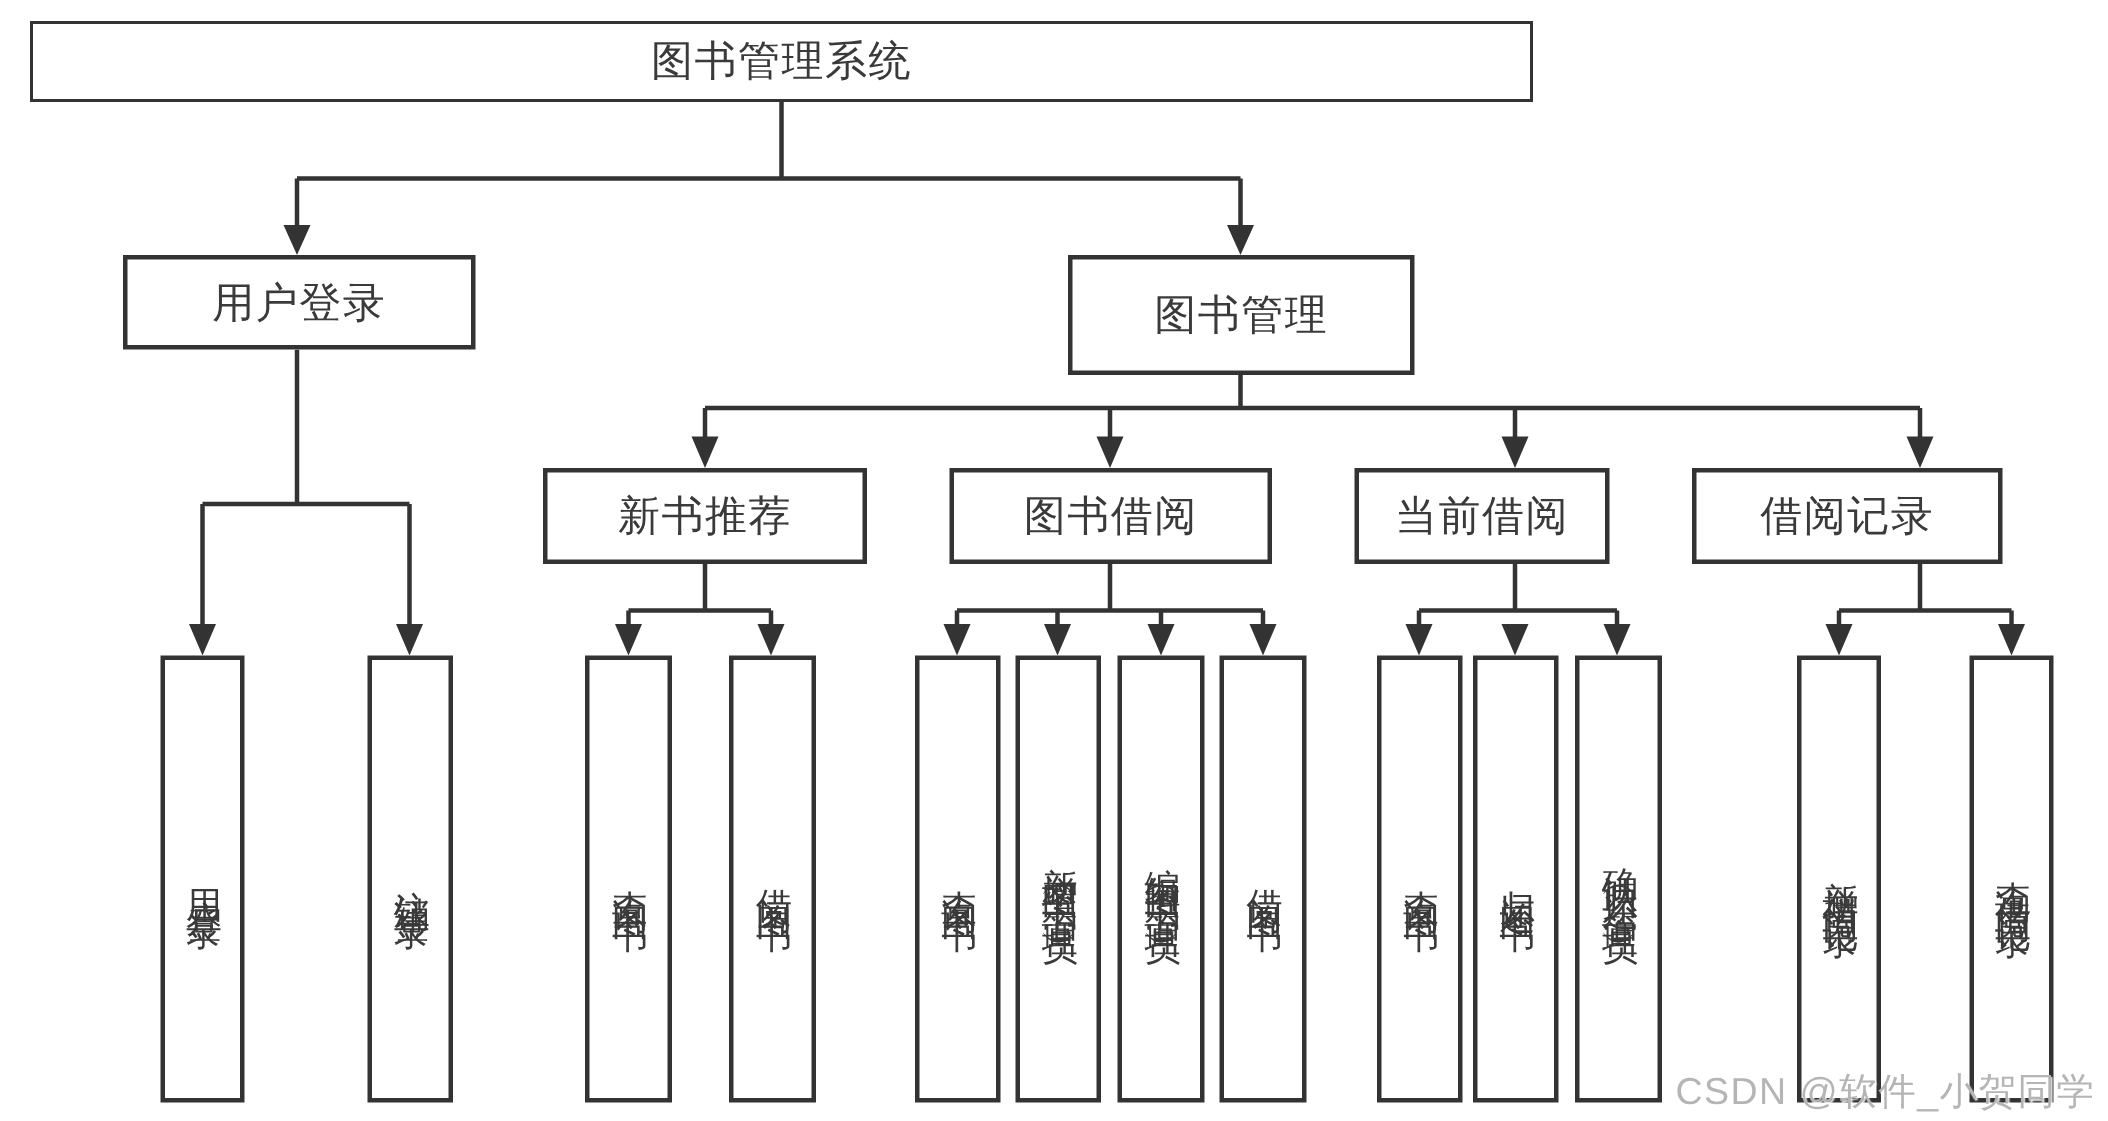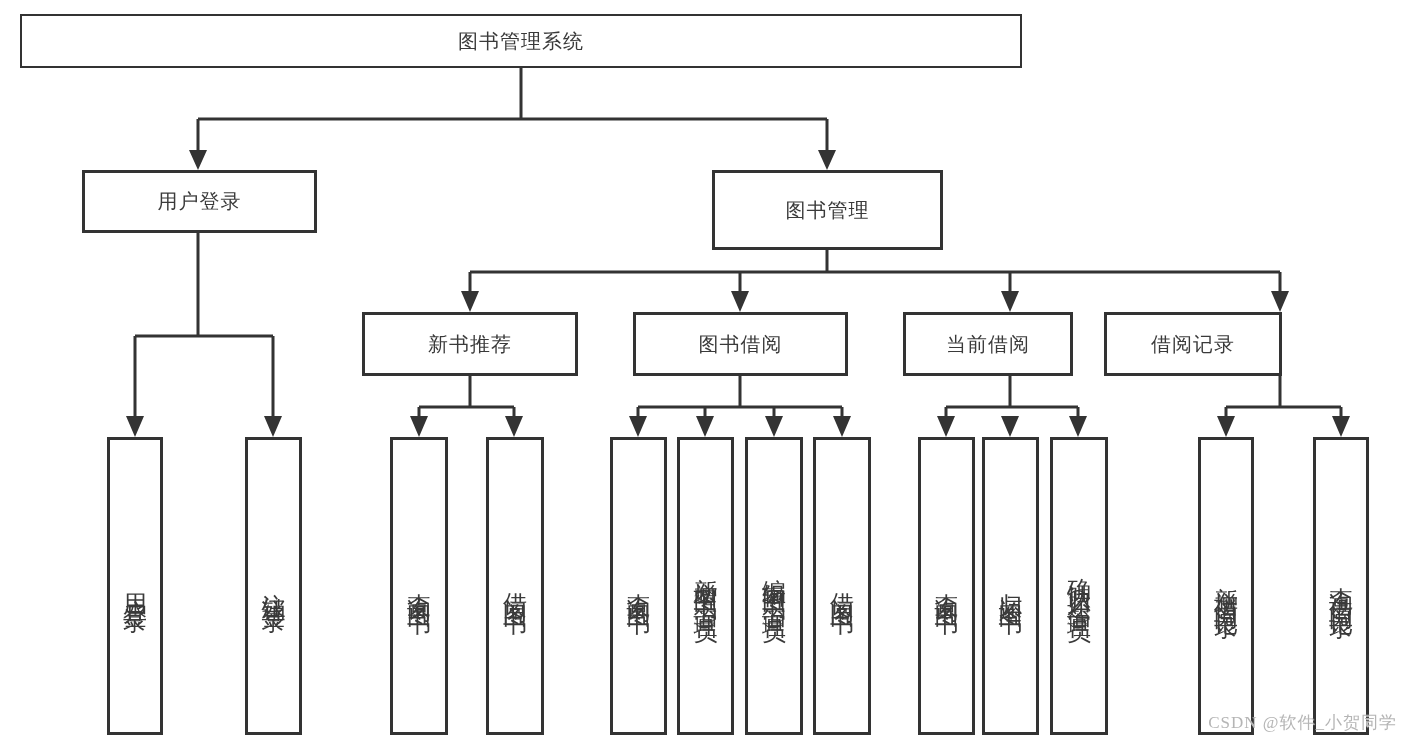--- a/index.html
+++ b/index.html
@@ -22,38 +22,37 @@
   .node {
     position: absolute;
     border: 3px solid var(--line);
     background: var(--background);
     box-sizing: border-box;
     display: flex; align-items: center; justify-content: center;
     color: var(--text);
   }
   .node.root { border-width: 2px; }
   .hnode .lbl {
-    font-size: 20px; letter-spacing: 1px; white-space: nowrap;
+    font-size: 28px; letter-spacing: 1px; white-space: nowrap;
   }
   .vnode .vtext {
     writing-mode: vertical-rl;
     text-orientation: mixed;
     font-size: 24px;
     letter-spacing: 6px;
     line-height: 1;
   }
   .watermark {
     position: absolute;
     right: 8px; top: 711px;
-    font-size: 17px;
+    font-size: 25px;
     color: var(--watermark);
     letter-spacing: 1px;
     white-space: nowrap;
     text-shadow: 1px 1px 1px rgba(255,255,255,0.9);
-    font-family: Liberation Serif, serif;
   }
 </style>
 </head>
 <body>
 
 <div class="canvas">
 
   <svg class="connectors" viewBox="0 0 1405 747">
     <g>
       <path class="ln" d="M521,68 L521,119 M198,119 L827,119 M198,119 L198,152 M827,119 L827,152"></path>
@@ -98,21 +97,21 @@
 
   <div class="node hnode" style="left:633px;top:312px;width:215px;height:64px">
     <span class="lbl">图书借阅</span>
   </div>
   <div class="node hnode" style="left:362px;top:312px;width:216px;height:64px">
     <span class="lbl">新书推荐</span>
   </div>
   <div class="node hnode" style="left:903px;top:312px;width:170px;height:64px">
     <span class="lbl">当前借阅</span>
   </div>
-  <div class="node hnode" style="left:1104px;top:312px;width:178px;height:64px">
+  <div class="node hnode" style="left:1128px;top:312px;width:207px;height:64px">
     <span class="lbl">借阅记录</span>
   </div>
 
   <div class="node vnode" style="left:107px;top:437px;width:56px;height:298px">
     <span class="vtext">用户登录</span>
   </div>
   <div class="node vnode" style="left:245px;top:437px;width:57px;height:298px">
     <span class="vtext">注销登录</span>
   </div>
 

